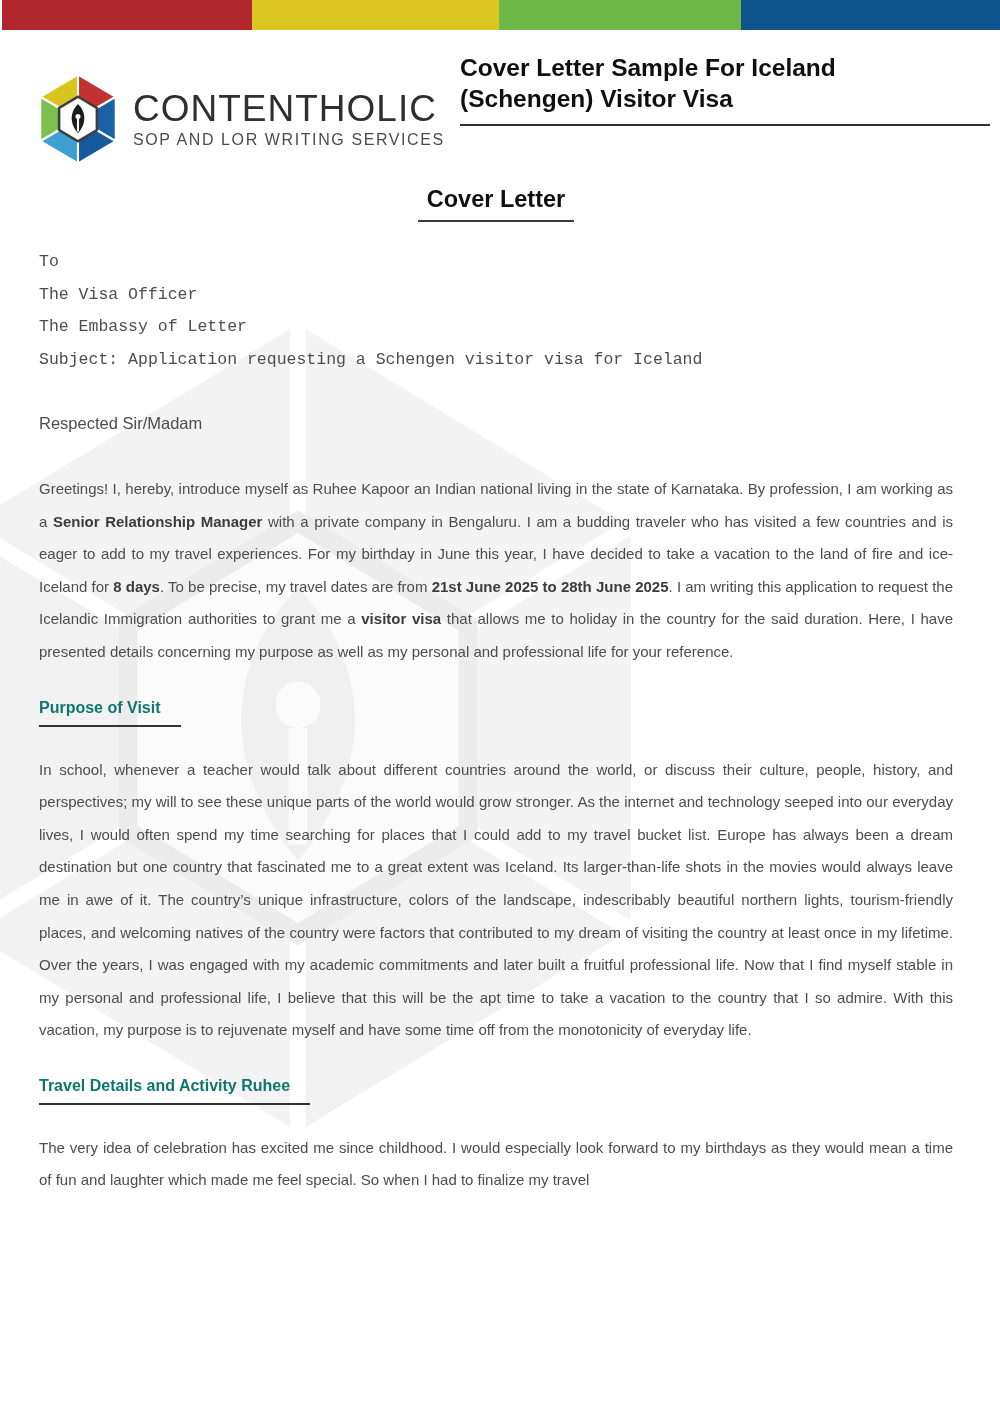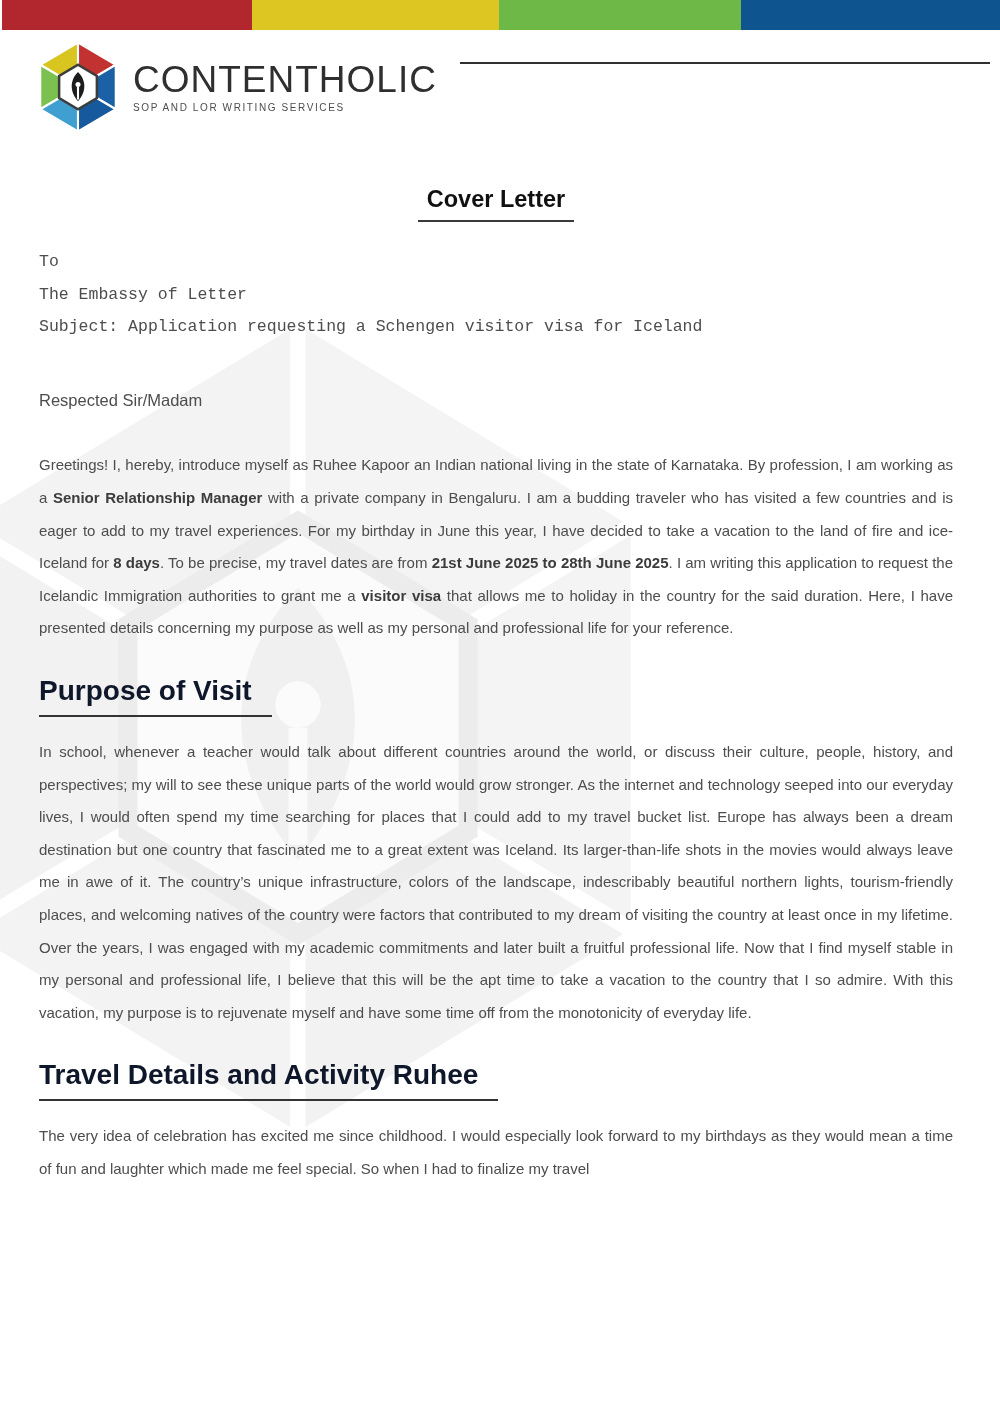--- a/index.html
+++ b/index.html
@@ -17,49 +17,49 @@
   .seg-blue{flex:1;}
 
   
   .watermark{
     position:absolute;left:-80px;top:292px;width:756px;height:872px;
     z-index:0;pointer-events:none;
   }
   .watermark svg{width:100%;height:100%;}
 
   header{position:relative;height:142px;z-index:1;}
-  .logo-block{position:absolute;left:36px;top:10px;display:flex;align-items:center;gap:13px;}
+  .logo-block{position:absolute;left:36px;top:42px;display:flex;align-items:center;gap:13px;}
   .logo-mark{width:84px;height:94px;display:block;}
   .brand-name{
     font-size:37px;font-weight:300;letter-spacing:1px;color:#2f2f2f;
     line-height:38px;white-space:nowrap;
   }
   .brand-tagline{
-    font-size:10px;letter-spacing:1.6px;color:#4c4c4c;margin-top:3px;white-space:nowrap;
+    font-size:16px;letter-spacing:1.6px;color:#4c4c4c;margin-top:3px;white-space:nowrap;
   }
   .doc-title{position:absolute;left:460px;top:22px;width:530px;}
   .doc-title h1{margin:0;font-size:24.5px;line-height:31px;color:#0f0f0f;font-weight:700;}
   .title-rule{border-bottom:2px solid #303030;margin-top:10px;}
 
   main{position:relative;z-index:1;padding:0 47px 0 39px;}
   .letter-heading-wrap{text-align:center;margin:14px 0 0;}
   .letter-heading{
     display:inline-block;margin:0;font-size:23.5px;font-weight:700;color:#101010;
     border-bottom:2px solid #3a3a3a;padding:0 9px 7px;
   }
   .address{margin-top:24px;}
   .address .line{font-size:16.5px;line-height:32.6px;color:#4d4d4d;font-family:Liberation Mono, monospace;}
-  .salutation{margin:40px 0 0;font-size:16.5px;line-height:32.6px;color:#4d4d4d;}
+  .salutation{margin:31px 0 0;font-size:16.5px;line-height:32.6px;color:#4d4d4d;}
   .para{
     margin:33px 0 0;font-size:15px;line-height:32.6px;color:#4d4d4d;
     text-align:justify;
   }
   .para b{color:#3c3c3c;}
   .section-heading{
-    display:inline-block;margin:30px 0 0;font-size:28px;font-weight:700;color:#0f172a;
+    display:inline-block;margin:30px 0 8px;font-size:16px;font-weight:700;color:#0f766e;
     border-bottom:2px solid #333333;padding:0 20px 8px 0;
   }
   .section-para{margin-top:19px;}
 </style>
 </head>
 <body>
 
 <div class="watermark">
   <svg viewBox="0 0 100 112" preserveAspectRatio="none" aria-hidden="true">
     <polygon points="50,3 5,29.5 50,56" fill="#f3f3f3" stroke="#ffffff" stroke-width="2"></polygon>
@@ -96,31 +96,33 @@
       <circle cx="50" cy="53" r="3" fill="#ffffff"></circle>
       <path d="M50,56 L50,71" stroke="#ffffff" stroke-width="2.5"></path>
     </svg>
     <div class="logo-text">
       <div class="brand-name">CONTENTHOLIC</div>
       <div class="brand-tagline">SOP AND LOR WRITING SERVICES</div>
     </div>
   </div>
 
   <div class="doc-title">
+    <h1><span>Cover Letter Sample For Iceland</span><br><span>(Schengen) Visitor Visa</span></h1>
     <div class="title-rule"></div>
   </div>
 </header>
 
 <main>
   <div class="letter-heading-wrap">
     <h2 class="letter-heading">Cover Letter</h2>
   </div>
 
   <div class="address">
     <div class="line">To</div>
+    <div class="line">The Visa Officer</div>
     <div class="line">The Embassy of Letter</div>
     <div class="line">Subject: Application requesting a Schengen visitor visa for Iceland</div>
   </div>
 
   <p class="salutation">Respected Sir/Madam</p>
 
   <p class="para"><span>Greetings! I, hereby, introduce myself as Ruhee Kapoor an Indian national living in the state of Karnataka. By profession, I am working as a </span><b>Senior Relationship Manager</b><span> with a private company in Bengaluru. I am a budding traveler who has visited a few countries and is eager to add to my travel experiences. For my birthday in June this year, I have decided to take a vacation to the land of fire and ice- Iceland for </span><b>8 days</b><span>. To be precise, my travel dates are from </span><b>21st June 2025 to 28th June 2025</b><span>. I am writing this application to request the Icelandic Immigration authorities to grant me a </span><b>visitor visa</b><span> that allows me to holiday in the country for the said duration. Here, I have presented details concerning my purpose as well as my personal and professional life for your reference.</span></p>
 
   <h3 class="section-heading">Purpose of Visit</h3>
   <p class="para section-para">In school, whenever a teacher would talk about different countries around the world, or discuss their culture, people, history, and perspectives; my will to see these unique parts of the world would grow stronger. As the internet and technology seeped into our everyday lives, I would often spend my time searching for places that I could add to my travel bucket list. Europe has always been a dream destination but one country that fascinated me to a great extent was Iceland. Its larger-than-life shots in the movies would always leave me in awe of it. The country’s unique infrastructure, colors of the landscape, indescribably beautiful northern lights, tourism-friendly places, and welcoming natives of the country were factors that contributed to my dream of visiting the country at least once in my lifetime. Over the years, I was engaged with my academic commitments and later built a fruitful professional life. Now that I find myself stable in my personal and professional life, I believe that this will be the apt time to take a vacation to the country that I so admire. With this vacation, my purpose is to rejuvenate myself and have some time off from the monotonicity of everyday life.</p>

